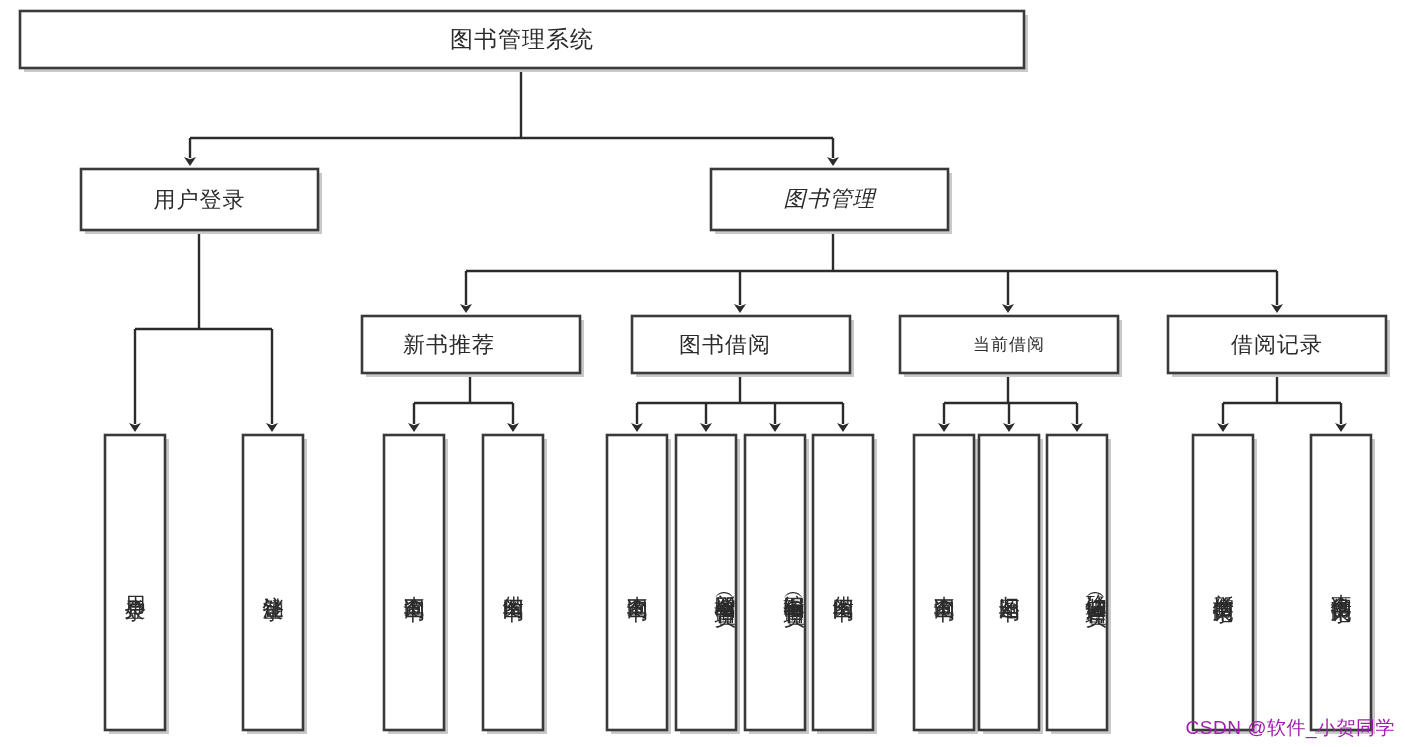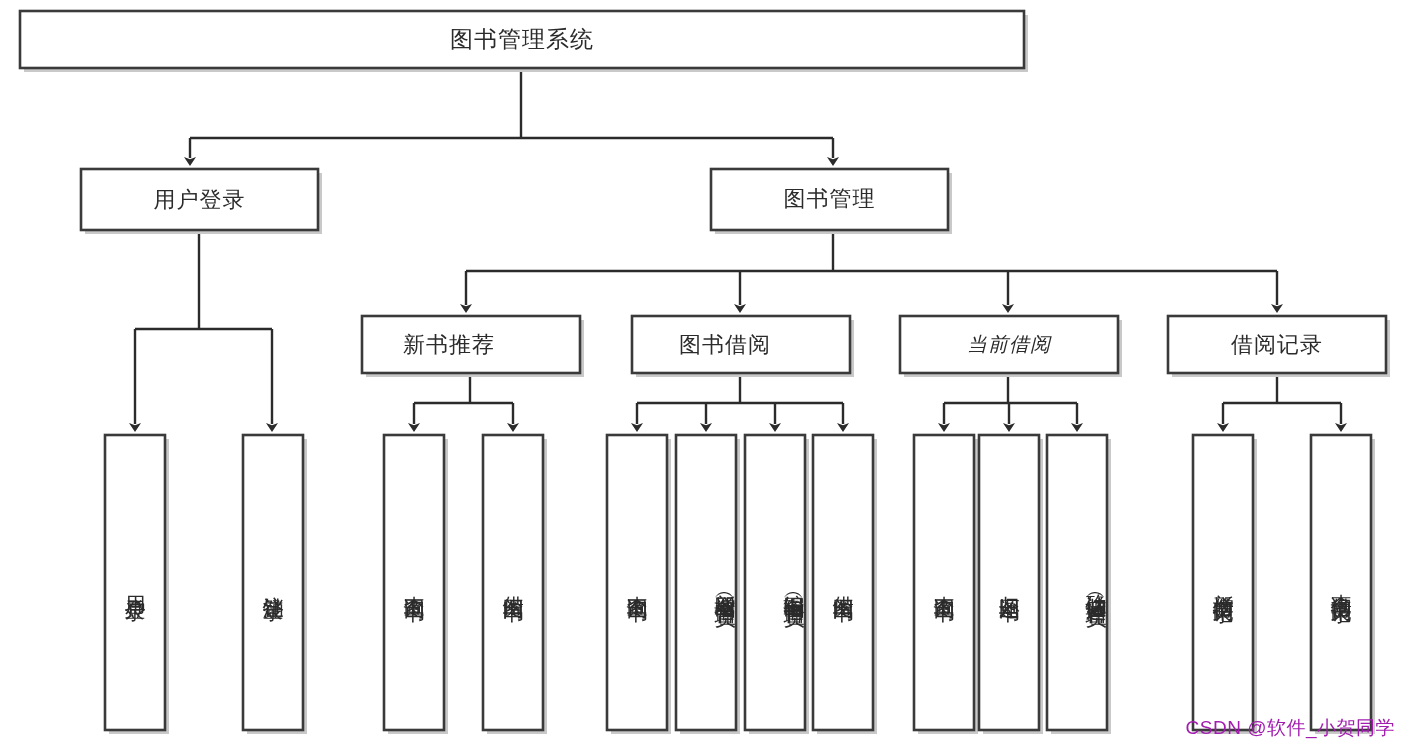--- a/index.html
+++ b/index.html
@@ -229,25 +229,25 @@
     </g>
     <g>
       <rect class="node-shadow" x="1315" y="439" width="60" height="295"></rect>
       <rect class="node-box" x="1311" y="435" width="60" height="295"></rect>
     </g>
   </svg>
 
   <div class="hlabel" style="left:20px; top:11px; width:1004px; height:57px; font-size:23px;">图书管理系统</div>
 
   <div class="hlabel" style="left:81px; top:169px; width:237px; height:61px; font-size:22px;">用户登录</div>
-  <div class="hlabel" style="left:711px; top:169px; width:237px; height:60px; font-size:22px;">图书管理</div>
+  <div class="hlabel" style="left:711px; top:169px; width:237px; height:60px; font-size:22px;font-style:italic;">图书管理</div>
 
   <div class="hlabel" style="left:362px; top:316px; width:174px; height:57px; font-size:22px;">新书推荐</div>
   <div class="hlabel" style="left:632px; top:316px; width:186px; height:57px; font-size:22px;">图书借阅</div>
-  <div class="hlabel" style="left:900px; top:316px; width:218px; height:57px; font-size:20px;font-style:italic;">当前借阅</div>
+  <div class="hlabel" style="left:900px; top:316px; width:218px; height:57px; font-size:17px;">当前借阅</div>
   <div class="hlabel" style="left:1168px; top:316px; width:218px; height:57px; font-size:22px;">借阅记录</div>
 
   <div class="vlabel" style="left:105px; top:435px; width:60px; height:295px;">用户登录</div>
   <div class="vlabel" style="left:243px; top:435px; width:60px; height:295px;">注销登录</div>
 
   <div class="vlabel" style="left:384px; top:435px; width:60px; height:295px;">查询图书</div>
   <div class="vlabel" style="left:483px; top:435px; width:60px; height:295px;">借阅图书</div>
 
   <div class="vlabel" style="left:607px; top:435px; width:60px; height:295px;">查询图书</div>
   <div class="vlabel" style="left:676px; top:435px; width:60px; height:295px; align-items:flex-start; padding-top:6px; box-sizing:border-box;">新增图书（管理员）</div>

